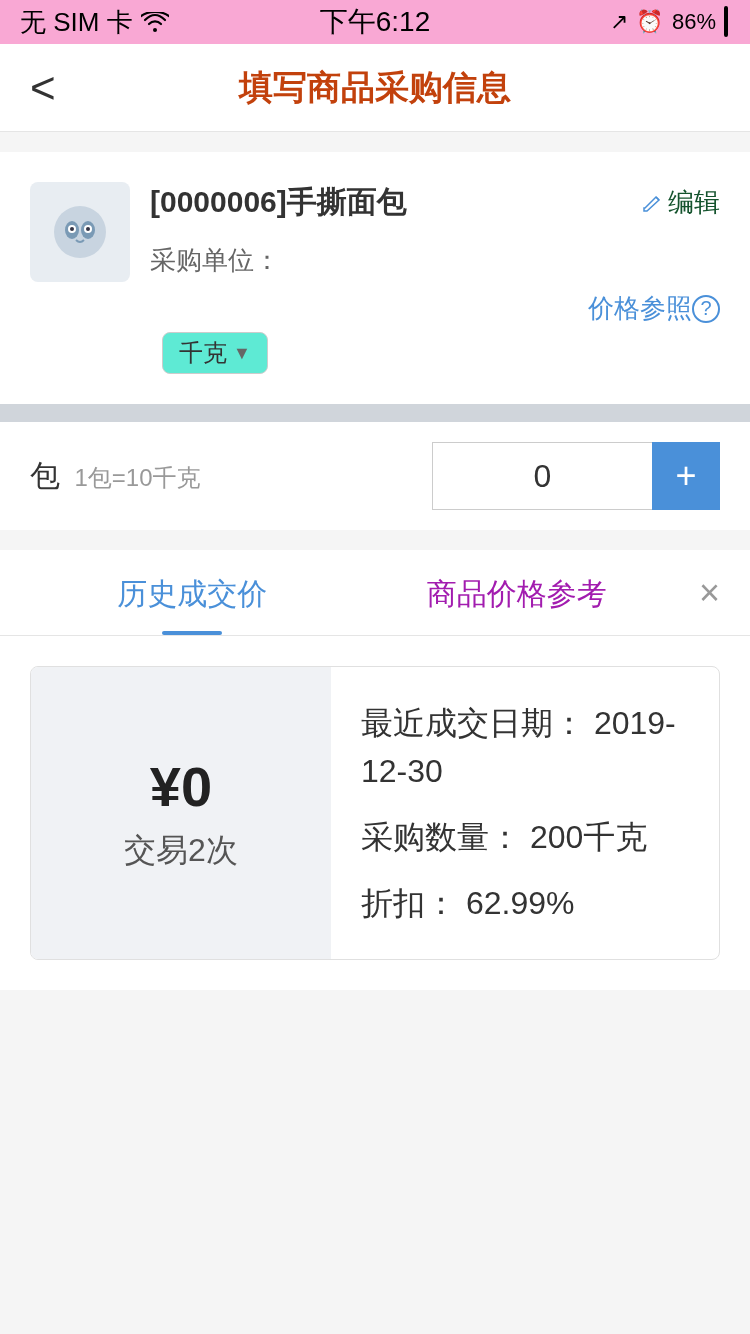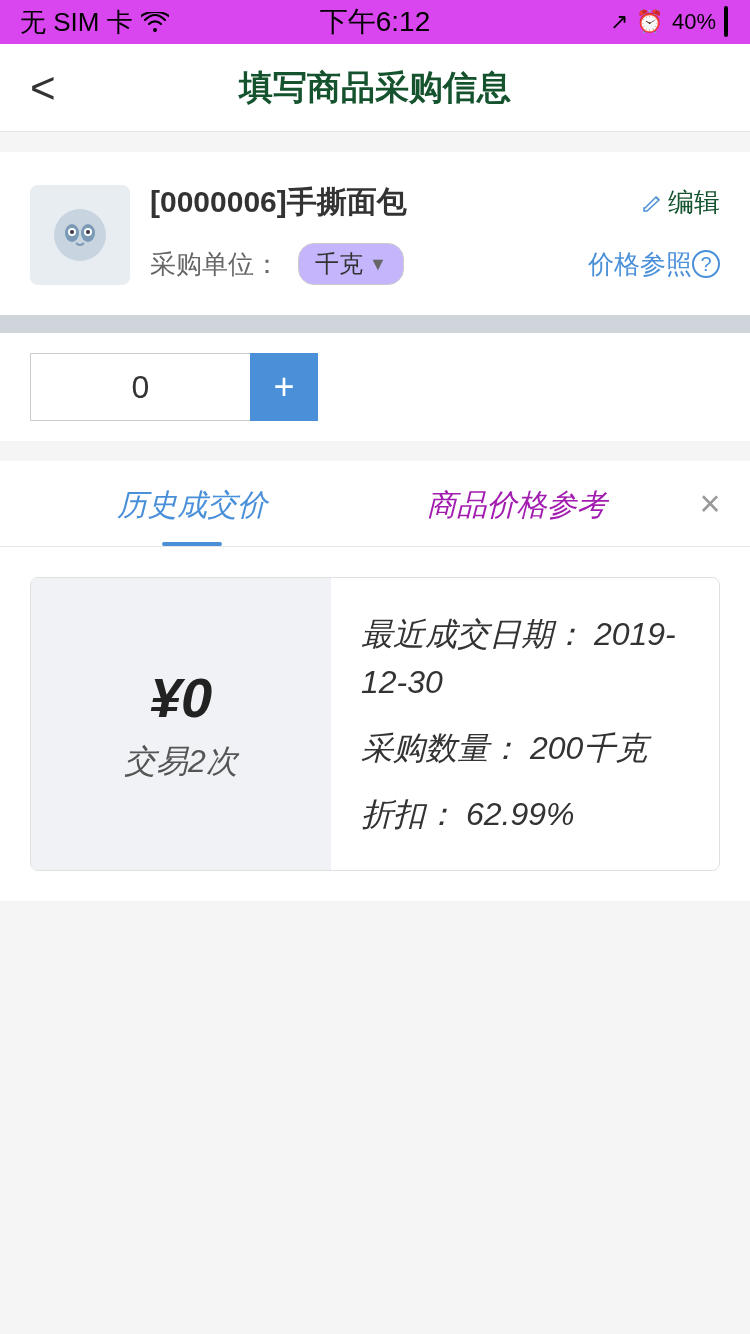--- a/index.html
+++ b/index.html
@@ -9,21 +9,21 @@
       min-height: 1334px;
       font-family: -apple-system, "PingFang SC", "Helvetica Neue", sans-serif;
       background: #f5f5f5;
       overflow-x: hidden;
     }
 
     
     .status-bar {
       width: 750px;
       height: 44px;
-      background: #d946ef;
+      background: #f9a8d4;
       display: flex;
       align-items: center;
       justify-content: space-between;
       padding: 0 20px;
     }
     .status-left {
       font-size: 26px;
       font-weight: 500;
       color: #000;
       display: flex;
@@ -81,30 +81,30 @@
       font-size: 36px;
       color: #333;
       cursor: pointer;
     }
     .nav-title {
       position: absolute;
       left: 50%;
       transform: translateX(-50%);
       font-size: 34px;
       font-weight: 600;
-      color: #14532d;
+      color: #c2410c;
     }
 
     
     .product-card {
       background: #fff;
       margin-top: 20px;
       padding: 30px;
       display: flex;
-      align-items: flex-end;
+      align-items: flex-start;
       gap: 20px;
     }
     .product-logo {
       width: 100px;
       height: 100px;
       background: #e8edf2;
       border-radius: 8px;
       display: flex;
       align-items: center;
       justify-content: center;
@@ -139,33 +139,35 @@
     .product-unit-row {
       display: flex;
       align-items: center;
       justify-content: space-between;
     }
     .unit-label {
       font-size: 26px;
       color: #666;
       display: flex;
       align-items: center;
-      gap: 18px;
+      gap: 10px;
+      flex-direction: column;
     }
     .unit-select {
       border: 1px solid #ccc;
-      border-radius: 16px;
+      border-radius: 8px;
       padding: 4px 16px;
       font-size: 24px;
       color: #333;
-      background: #c4b5fd;
+      background: #5eead4;
       display: inline-flex;
       align-items: center;
       gap: 6px;
       cursor: pointer;
+      margin-top: 44px;
     }
     .price-ref {
       font-size: 26px;
       color: #4a90d9;
       display: flex;
       align-items: center;
       gap: 0;
       cursor: pointer;
     }
 
@@ -221,21 +223,20 @@
       justify-content: center;
       font-size: 36px;
       color: #fff;
       cursor: pointer;
     }
 
     
     .tabs-container {
       background: #fff;
       margin-top: 20px;
-      font-style: italic;
     }
     .tabs-header {
       display: flex;
       align-items: center;
       border-bottom: 1px solid #e5e5e5;
       position: relative;
       padding: 0 30px;
     }
     .tab-item {
       flex: 1;
@@ -328,21 +329,21 @@
       <path d="M14 16a2 2 0 1 1 0 4 2 2 0 0 1 0-4z" fill="#000"></path>
       <path d="M8 12c1.6-1.6 3.8-2.6 6-2.6s4.4 1 6 2.6" stroke="#000" stroke-width="2.2" fill="none" stroke-linecap="round"></path>
       <path d="M4 8C7.2 4.8 10.4 3 14 3s6.8 1.8 10 5" stroke="#000" stroke-width="2.2" fill="none" stroke-linecap="round"></path>
       <path d="M0 4C4 1 8.8 0 14 0s10 1 14 4" stroke="#000" stroke-width="2.2" fill="none" stroke-linecap="round"></path>
     </svg>
   </div>
   <div class="status-center">下午6:12</div>
   <div class="status-right">
     <span style="font-size:22px;">↗</span>
     <span style="font-size:22px;">⏰</span>
-    <span style="font-size:22px;">40%</span>
+    <span style="font-size:22px;">86%</span>
     <span>
       <span class="battery-body"><span class="battery-fill"></span></span><span class="battery-tip"></span>
     </span>
   </div>
 </div>
 
 <div class="nav-bar">
   <span class="nav-back" style="font-size:44px; color:#333; font-weight:300;">&lt;</span>
   <span class="nav-title">填写商品采购信息</span>
 </div>
@@ -384,20 +385,24 @@
         <span>价格参照</span>
         <span style="width:28px;height:28px;border:2px solid #4a90d9;border-radius:50%;display:inline-flex;align-items:center;justify-content:center;font-size:20px;color:#4a90d9;">?</span>
       </div>
     </div>
   </div>
 </div>
 
 <div class="gray-divider"></div>
 
 <div class="quantity-row">
+  <div>
+    <span class="qty-label">包</span>
+    <span class="qty-sublabel">1包=10千克</span>
+  </div>
   <div class="qty-controls">
     <div class="qty-input-box">
       <span>0</span>
     </div>
     <div class="qty-plus-btn">
       <span>+</span>
     </div>
   </div>
 </div>
 

